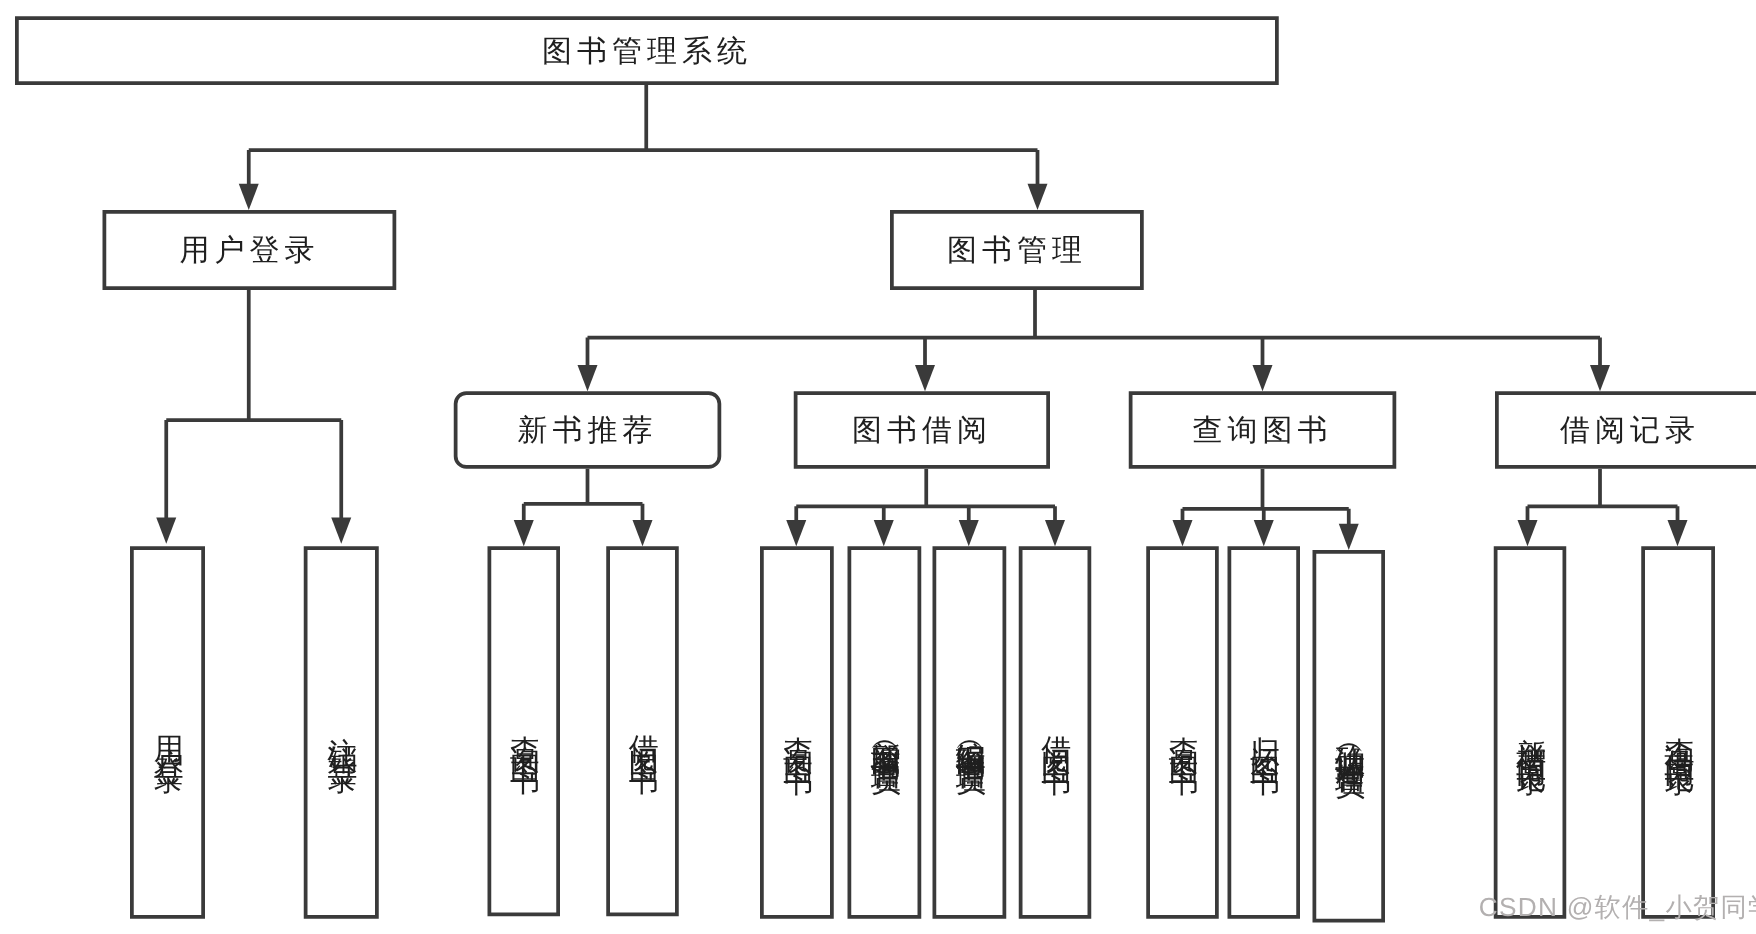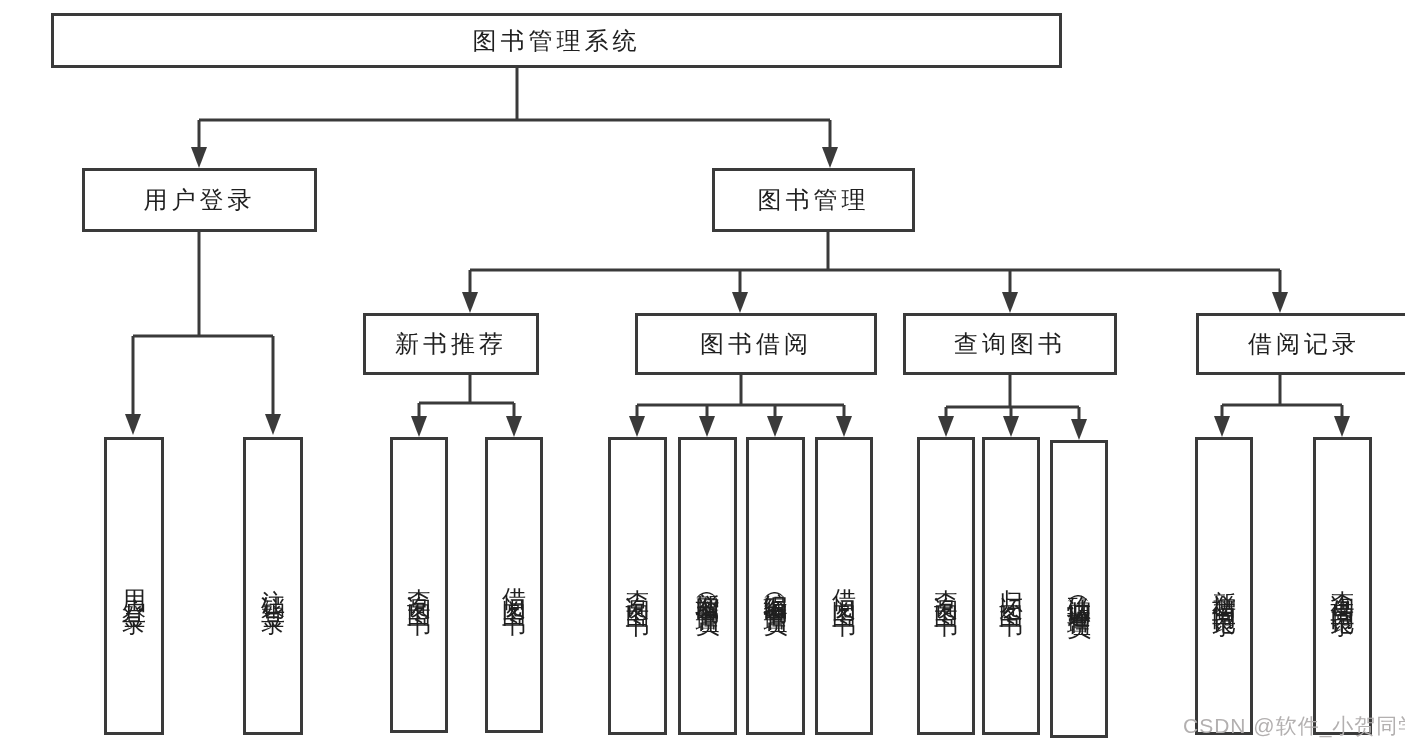--- a/index.html
+++ b/index.html
@@ -127,35 +127,35 @@
     <path class="head" d="M1071 419 L1087 419 L1079 440 Z"></path>
 
     <path class="wire" d="M1280 375 V405"></path>
     <path class="wire" d="M1222 405 H1342"></path>
     <path class="wire" d="M1222 405 V420"></path>
     <path class="wire" d="M1342 405 V420"></path>
     <path class="head" d="M1214 416 L1230 416 L1222 437 Z"></path>
     <path class="head" d="M1334 416 L1350 416 L1342 437 Z"></path>
   </svg>
 
-  <div class="box" style="left:12px; top:13px; width:1011px; height:55px;margin-left:39px;">
+  <div class="box" style="left:12px; top:13px; width:1011px; height:55px;">
     <span class="hlabel">图书管理系统</span>
   </div>
 
   <div class="box" style="left:82px; top:168px; width:235px; height:64px;">
     <span class="hlabel">用户登录</span>
   </div>
   <div class="box" style="left:712px; top:168px; width:203px; height:64px;">
     <span class="hlabel">图书管理</span>
   </div>
 
-  <div class="box" style="left:363px; top:313px; width:176px; height:62px;">
+  <div class="box" style="left:363px; top:313px; width:214px; height:62px;border-radius:10px;">
     <span class="hlabel">新书推荐</span>
   </div>
-  <div class="box" style="left:635px; top:313px; width:242px; height:62px;justify-content:center;">
+  <div class="box" style="left:635px; top:313px; width:205px; height:62px;justify-content:center;">
     <span class="hlabel">图书借阅</span>
   </div>
   <div class="box" style="left:903px; top:313px; width:214px; height:62px;">
     <span class="hlabel">查询图书</span>
   </div>
   <div class="box" style="left:1172px; top:313px; width:216px; height:62px;margin-left:24px;">
     <span class="hlabel">借阅记录</span>
   </div>
 
   <div class="box" style="left:104px; top:437px; width:60px; height:298px;">

